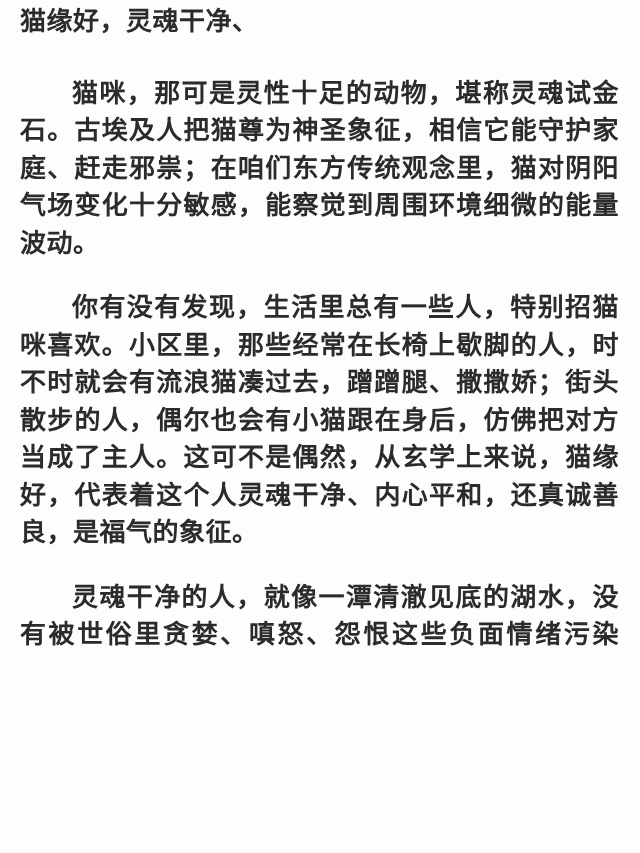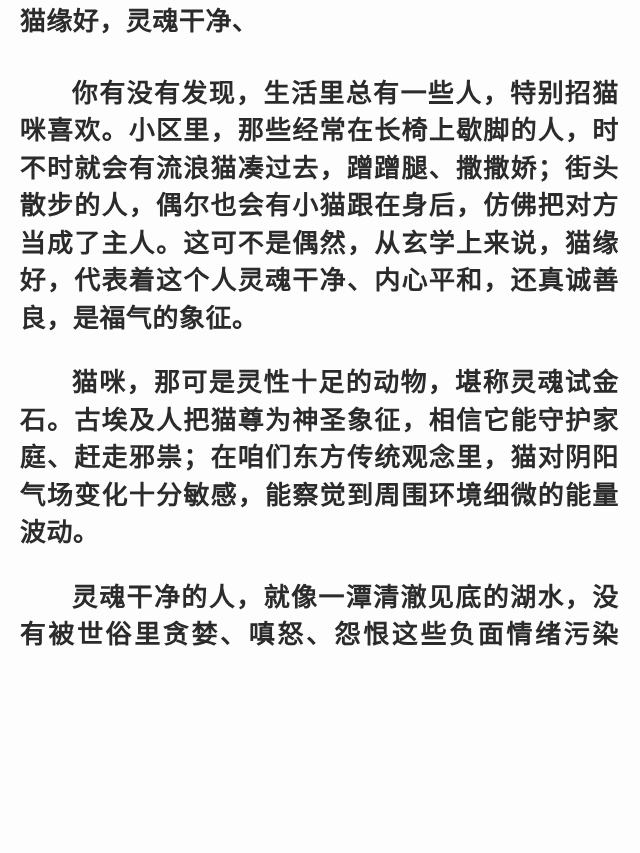--- a/index.html
+++ b/index.html
@@ -43,18 +43,18 @@
   .article-paragraph + .article-paragraph {
     margin-top: 27px;
   }
 </style>
 </head>
 <body style="background: rgb(253, 253, 253);">
 
 <div class="page" style="color: rgb(43, 43, 43);">
   <h1 class="article-title">猫缘好，灵魂干净、</h1>
 
+  <p class="article-paragraph">猫咪，那可是灵性十足的动物，堪称灵魂试金石。古埃及人把猫尊为神圣象征，相信它能守护家庭、赶走邪祟；在咱们东方传统观念里，猫对阴阳气场变化十分敏感，能察觉到周围环境细微的能量波动。</p>
+
   <p class="article-paragraph">你有没有发现，生活里总有一些人，特别招猫咪喜欢。小区里，那些经常在长椅上歇脚的人，时不时就会有流浪猫凑过去，蹭蹭腿、撒撒娇；街头散步的人，偶尔也会有小猫跟在身后，仿佛把对方当成了主人。这可不是偶然，从玄学上来说，猫缘好，代表着这个人灵魂干净、内心平和，还真诚善良，是福气的象征。</p>
-
-  <p class="article-paragraph">猫咪，那可是灵性十足的动物，堪称灵魂试金石。古埃及人把猫尊为神圣象征，相信它能守护家庭、赶走邪祟；在咱们东方传统观念里，猫对阴阳气场变化十分敏感，能察觉到周围环境细微的能量波动。</p>
 
   <p class="article-paragraph">灵魂干净的人，就像一潭清澈见底的湖水，没有被世俗里贪婪、嗔怒、怨恨这些负面情绪污染过。他们身上散发的纯净气场，猫咪一下子就能捕捉到。就像在嘈杂的集市里，猫咪能精准地找到内心纯净的人，依偎在旁。内心平和的人，外界的纷纷扰扰都动摇不了他们，周身都是宁静祥和的气息，猫咪待在旁边，就像找到了避风港，特别安心舒适，自然就乐意亲近。真诚善良的人，对世间万物都怀着悲悯与善意，这份温柔，猫咪也能感受得到，会主动靠近，寻求温</p>
 </div>
 
 </body></html>

